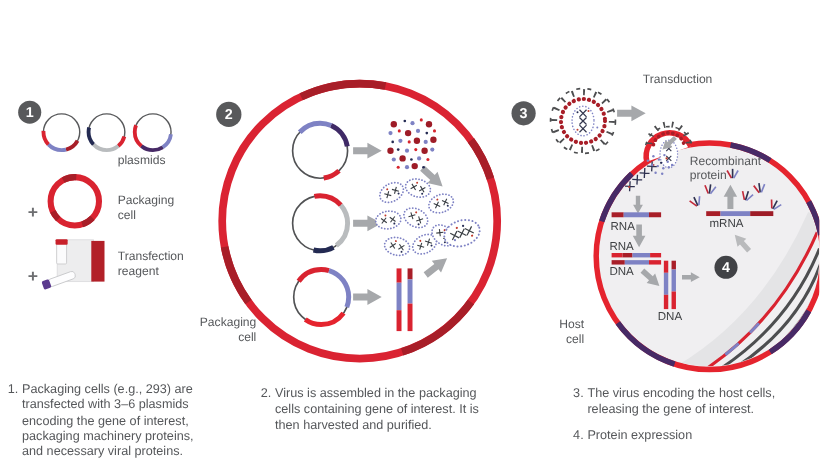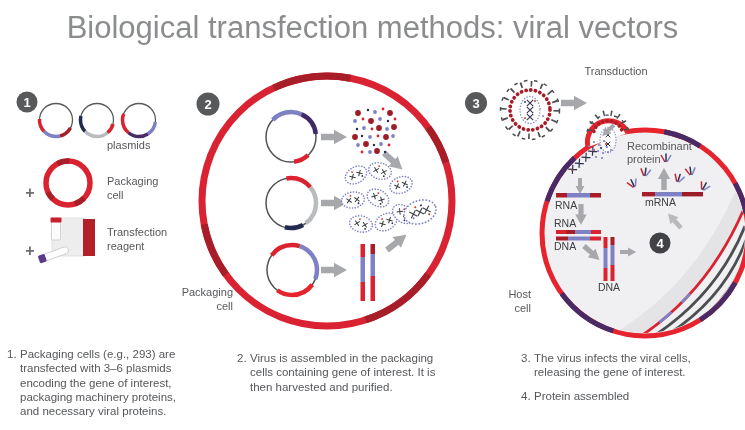--- a/index.html
+++ b/index.html
@@ -14,21 +14,20 @@
   .badge-num{fill:#fff;font-size:13px;font-weight:bold;text-anchor:middle;}
   .plus{fill:#6d6e71;font-size:16px;font-weight:bold;text-anchor:middle;}
   .caption{position:absolute;display:flex;color:#55575a;font-size:11.5px;line-height:14.3px;}
   .cap-num{flex:0 0 13px;}
   .cap-text{flex:1 1 auto;}
 </style>
 </head>
 <body>
 
 <div id="stage">
-  <div id="title">Biological transfection methods: viral vectors</div>
 
   <svg width="745" height="430" viewBox="0 0 745 430">
     <defs>
       <path id="arr" d="M0,-3.2 L0,3.2 L13,3.2 L13,7.2 L26,0 L13,-7.2 L13,-3.2 Z"></path>
       <path id="xg" d="M-3.2,-3.2 L3.2,3.2 M-3.2,3.2 L3.2,-3.2"></path>
       <path id="xs" d="M-2.3,-2.3 L2.3,2.3 M-2.3,2.3 L2.3,-2.3"></path>
       <g id="prot">
         <path d="M-1,1 L-5,-6" stroke="#c2293a" stroke-width="1.5" fill="none"></path>
         <path d="M0,1 L0,-7.5" stroke="#2e3150" stroke-width="1.5" fill="none"></path>
         <path d="M1,1 L5,-6" stroke="#7e82c4" stroke-width="1.5" fill="none"></path>
@@ -344,19 +343,19 @@
   <div class="caption" style="left:7px;top:347px;width:178px">
     <span class="cap-num">1.</span>
     <span class="cap-text">Packaging cells (e.g., 293) are transfected with 3–6 plasmids encoding the gene of interest, packaging machinery proteins, and necessary viral proteins.</span>
   </div>
   <div class="caption" style="left:237px;top:351px;width:200px">
     <span class="cap-num">2.</span>
     <span class="cap-text">Virus is assembled in the packaging cells containing gene of interest. It is then harvested and purified.</span>
   </div>
   <div class="caption" style="left:521px;top:351px;width:192px">
     <span class="cap-num">3.</span>
-    <span class="cap-text">The virus infects the viral cells, releasing the gene of interest.</span>
+    <span class="cap-text">The virus encoding the host cells, releasing the gene of interest.</span>
   </div>
   <div class="caption" style="left:521px;top:389px;width:192px">
     <span class="cap-num">4.</span>
-    <span class="cap-text">Protein assembled</span>
+    <span class="cap-text">Protein expression</span>
   </div>
 </div>
 
 </body></html>

